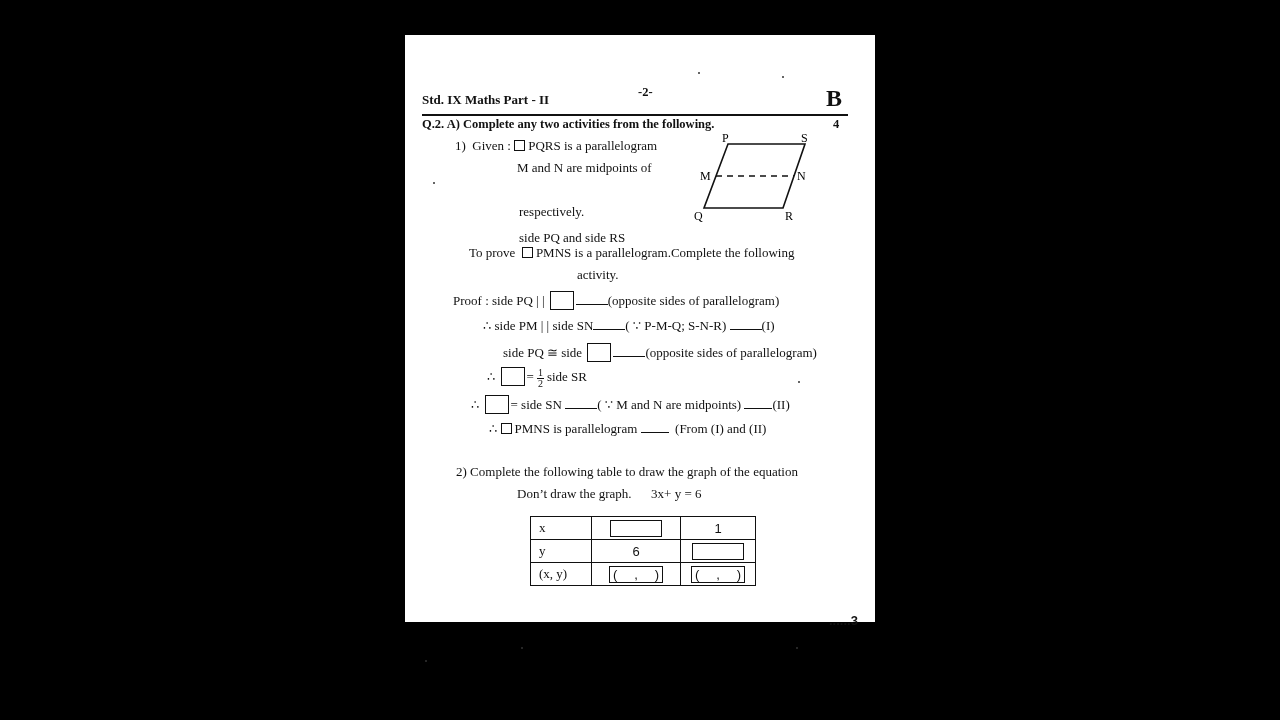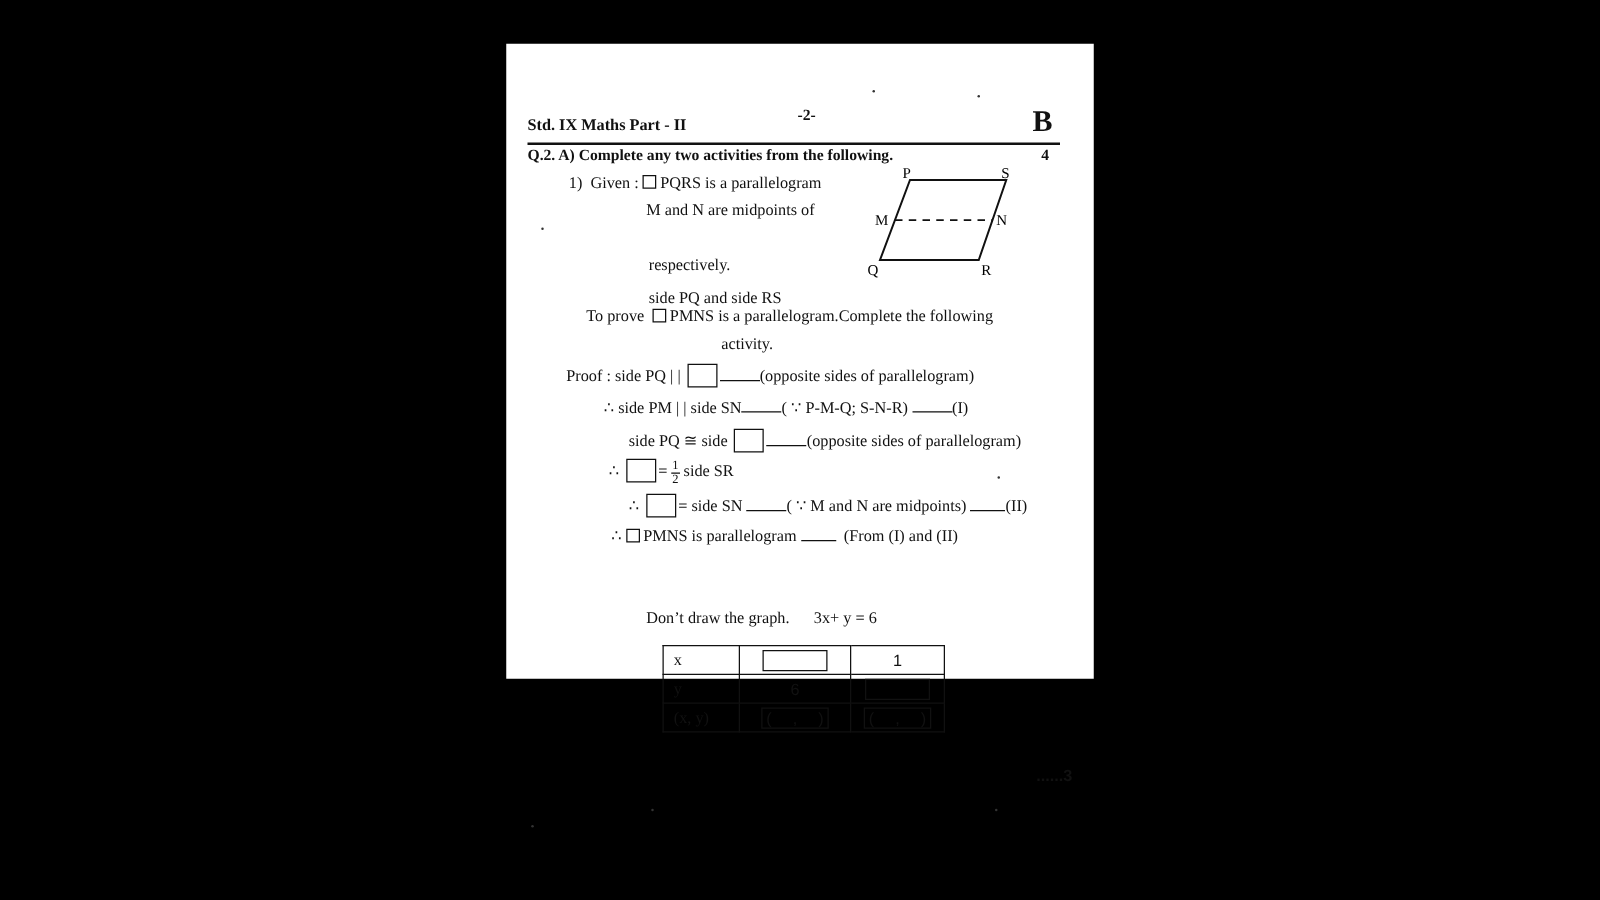--- a/index.html
+++ b/index.html
@@ -3,21 +3,21 @@
 <meta charset="utf-8">
 <style>
   html, body { margin: 0; padding: 0; }
   body {
     width: 1280px; height: 720px; background: #000000;
     position: relative; overflow: hidden;
     font-family: "Liberation Serif", "DejaVu Serif", serif;
     color: #111;
   }
   .page {
-    position: absolute; left: 405px; top: 35px; width: 470px; height: 508px;
+    position: absolute; left: 405px; top: 35px; width: 470px; height: 587px;
     background: #ffffff;
   }
   .abs { position: absolute; white-space: nowrap; }
   .bold { font-weight: bold; }
   .t13 { font-size: 13px; }
   .t12 { font-size: 12.5px; }
   .hrule { position: absolute; left: 17px; top: 79px; width: 426px; height: 2px; background: #111; }
   .sq {
     display: inline-block; width: 9px; height: 9px; border: 1.3px solid #111;
     vertical-align: -1px; margin-right: 3px;
@@ -102,30 +102,34 @@
   </div>
 
   <div class="abs t13" style="left:82px;top:332px;">
     <span>∴</span>
     <span class="blank-box"></span><span>=</span><span class="frac">
         <span class="num">1</span>
         <span>2</span>
       </span><span>side SR</span>
   </div>
 
-  <div class="abs t13" style="left:98px;top:360px;">
+  <div class="abs t13" style="left:66px;top:360px;">
     <span>∴</span>
     <span class="blank-box"></span><span>= side  SN</span>&nbsp;<span class="uline" style="width:32px;"></span><span>( ∵ M and N are midpoints)</span>&nbsp;<span class="uline" style="width:28px;"></span><span>(II)</span>
   </div>
 
   <div class="abs t13" style="left:84px;top:386px;">
     <span>∴</span>
     <span class="sq"></span><span>PMNS is parallelogram</span>&nbsp;<span class="uline" style="width:28px;"></span>&nbsp;&nbsp;<span>(From  (I)  and  (II)</span>
   </div>
 
+  <div class="abs t13" style="left:51px;top:429px;">
+    <span>2)</span>
+    <span>Complete the  following  table  to draw  the  graph  of  the equation</span>
+  </div>
   <div class="abs t13" style="left:72px;top:451px;margin-left:40px;">
     <span>Don’t  draw  the  graph.</span>
     &nbsp;&nbsp;&nbsp;&nbsp;&nbsp;<span>3x+ y  = 6</span>
   </div>
 
   <table class="xy">
     <tbody>
         <tr>
       <td class="lab">x</td>
       <td class="c1"><span class="tbox"></span></td>

